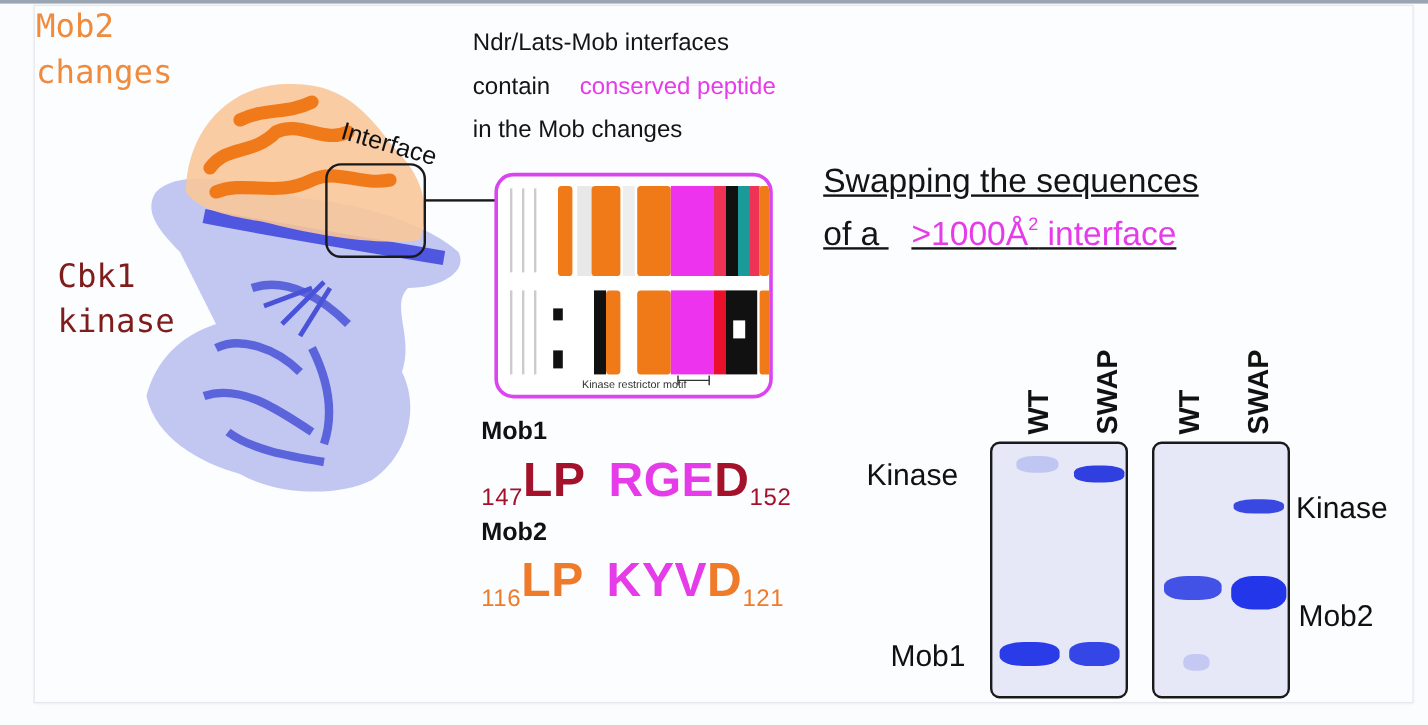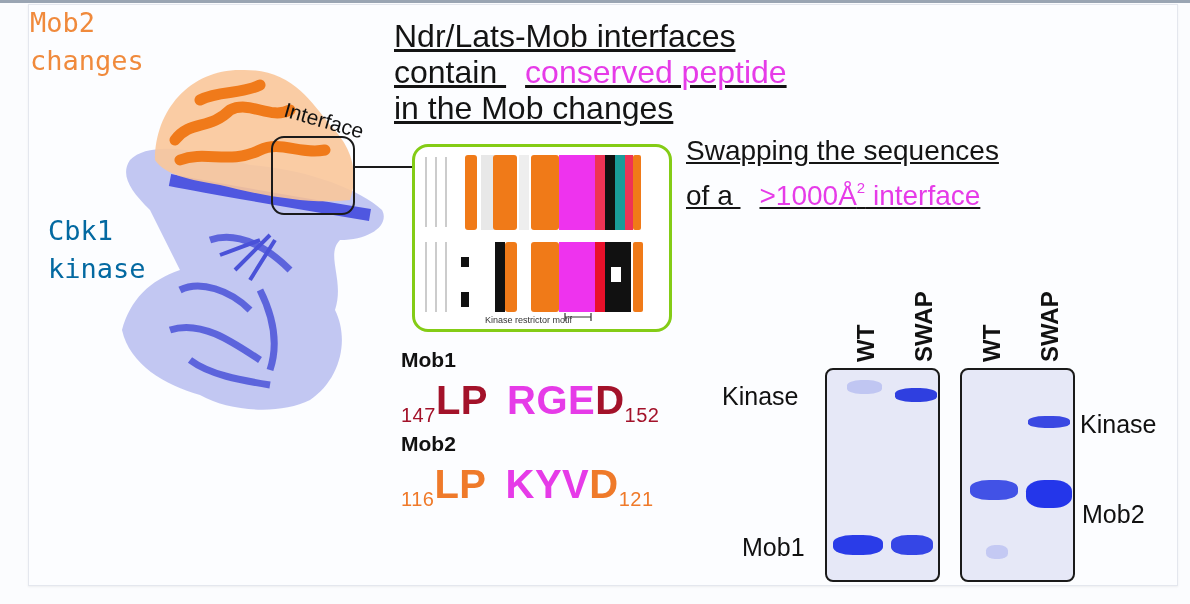--- a/index.html
+++ b/index.html
@@ -4,29 +4,29 @@
 <style>
   * { box-sizing: border-box; margin: 0; padding: 0; }
   html, body { width: 1190px; height: 604px; background: #fbfcfe; overflow: hidden; }
   body { position: relative; font-family: "Liberation Sans", sans-serif; color: #111; }
   .frame { position: absolute; left: 28px; top: 4px; width: 1150px; height: 582px; background: #fcfdff; border: 1px solid #e4e7ee; box-shadow: 0 1px 2px rgba(0,0,0,0.06); }
   .topbar { position: absolute; left: 0; top: 0; width: 1190px; height: 3px; background: #9aa5b3; }
   .abs { position: absolute; }
   .mono { font-family: "DejaVu Sans Mono", monospace; }
 
   .lbl-mob2 { left: 30px; top: 4px; font-size: 27px; line-height: 38px; color: #f08a3c; }
-  .lbl-cbk1 { left: 48px; top: 212px; font-size: 27px; line-height: 38px; color: #0369a1; }
+  .lbl-cbk1 { left: 48px; top: 212px; font-size: 27px; line-height: 38px; color: #7f1d1d; }
   .lbl-interface { left: 288px; top: 98px; font-size: 21px; transform: rotate(16deg); transform-origin: left top; color: #111; }
 
-  .title1 { left: 394px; top: 18px; font-size: 32px; line-height: 36px; color: #141414; text-decoration: underline; }
+  .title1 { left: 394px; top: 18px; font-size: 20px; line-height: 36px; color: #141414; }
   .pink { color: #e63be8; margin-left: 19px; }
   .title2 { left: 686px; top: 132px; font-size: 28px; line-height: 37px; color: #141414; text-decoration: underline; }
   sup { font-size: 15px; vertical-align: 12px; }
 
-  .align-box { left: 412px; top: 144px; width: 260px; height: 188px; border: 3px solid #84cc16; border-radius: 16px; background: #fff; overflow: hidden; }
+  .align-box { left: 412px; top: 144px; width: 232px; height: 188px; border: 3px solid #d946ef; border-radius: 16px; background: #fff; overflow: hidden; }
   .zoom-box { left: 271px; top: 136px; width: 84px; height: 79px; border: 2.5px solid #1a1a1a; border-radius: 13px; }
   .connector { left: 355px; top: 166px; width: 60px; height: 2px; background: #1a1a1a; }
 
   .seq-name { font-size: 21px; font-weight: bold; color: #111; }
   .seq { font-size: 40px; line-height: 60px; font-weight: bold; letter-spacing: 0.5px; }
   .seq sub { font-size: 20px; font-weight: normal; vertical-align: -8px; }
 
   .gel { border: 2.5px solid #1a1a1a; border-radius: 8px; background: #e6e8f7; overflow: hidden; }
   .lane-lbl { font-size: 24px; font-weight: bold; transform: rotate(-90deg); transform-origin: left top; white-space: nowrap; }
   .gel-lbl { font-size: 25px; color: #111; }

